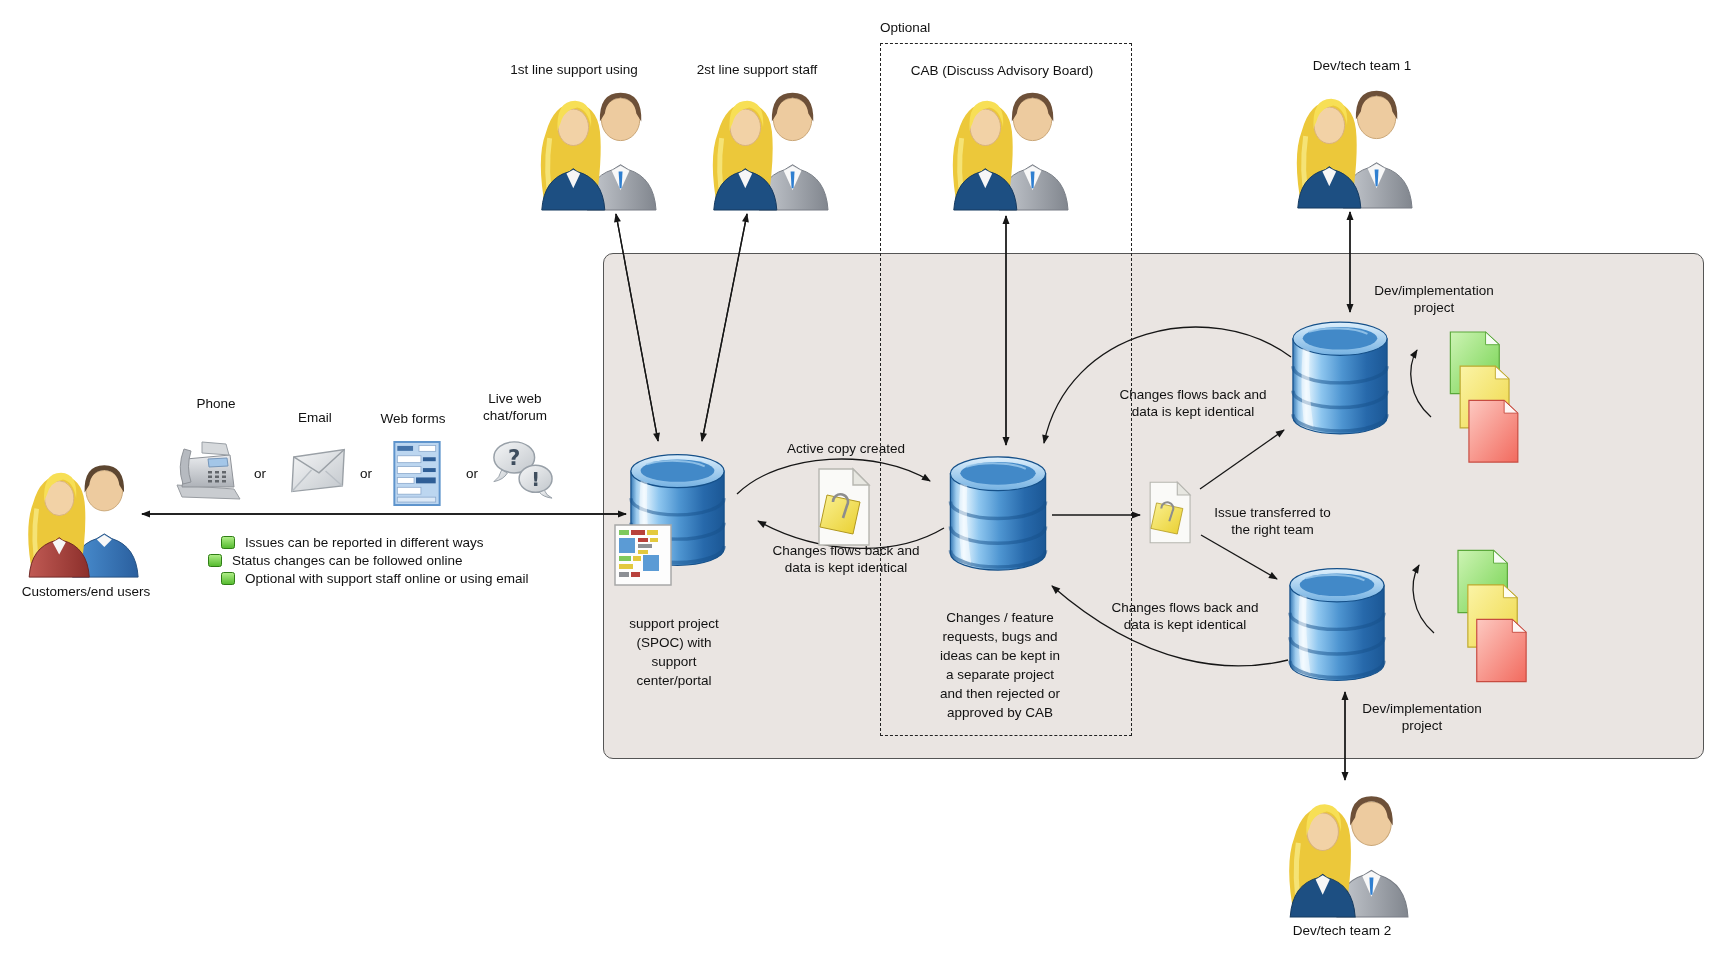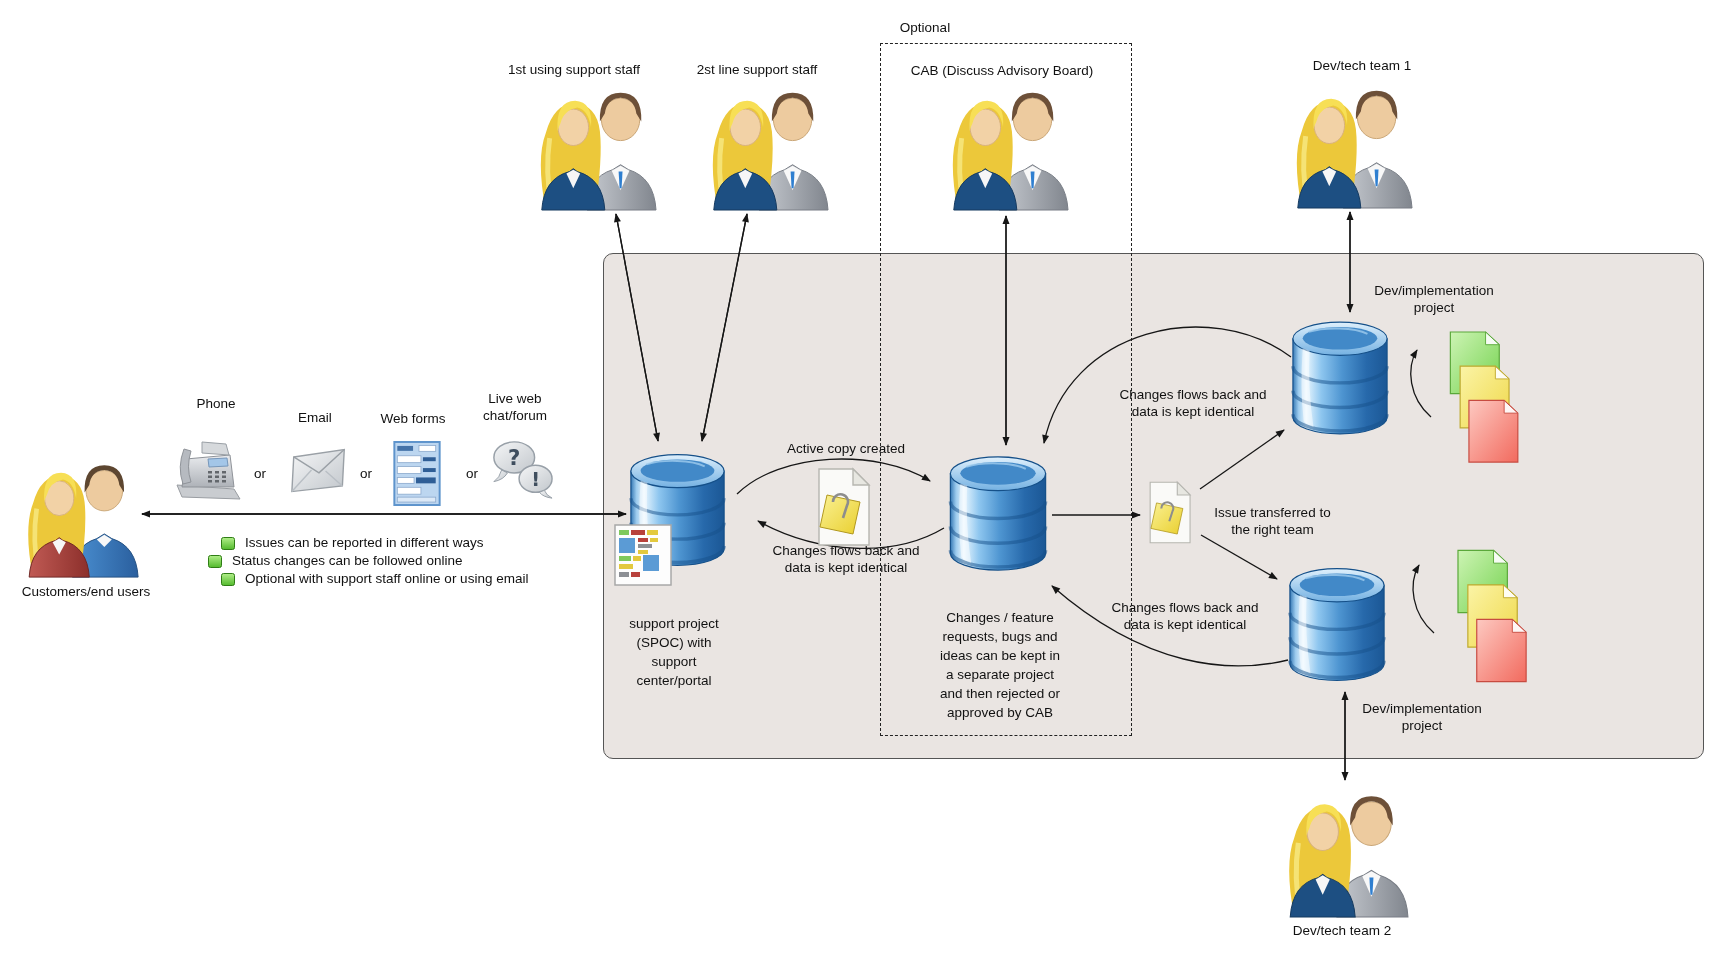--- a/index.html
+++ b/index.html
@@ -5,32 +5,32 @@
   html,body{margin:0;padding:0;background:#ffffff;}
   #canvas{
     position:relative;width:1720px;height:971px;background:#ffffff;overflow:hidden;
     font-family:"Liberation Sans","DejaVu Sans",sans-serif;color:#111;
   }
   .lbl{
     position:absolute;font-size:13.5px;line-height:17px;text-align:center;
     white-space:pre-line;color:#111;
   }
   .para{line-height:19px;}
-  .left{text-align:center;}
+  .left{text-align:left;}
   .ico{position:absolute;}
   #main-box{
     position:absolute;left:603px;top:253px;width:1101px;height:506px;
     background:#eae5e2;border:1.5px solid #555;border-radius:10px;box-sizing:border-box;
   }
   #optional-box{
     position:absolute;left:880px;top:43px;width:252px;height:693px;
     border:1.4px dashed #222;box-sizing:border-box;background:transparent;
   }
   #connector-layer{position:absolute;left:0;top:0;width:1720px;height:971px;}
-  .bullet-row{position:absolute;display:flex;align-items:flex-end;gap:10px;height:16px;}
+  .bullet-row{position:absolute;display:flex;align-items:center;gap:10px;height:16px;}
   .bullet-row span{font-size:13.5px;white-space:nowrap;}
 </style>
 </head>
 <body>
 
 <svg width="0" height="0" style="position:absolute" aria-hidden="true">
   <defs>
     <linearGradient id="g-suit" x1="0" y1="0" x2="1" y2="0">
       <stop offset="0" stop-color="#c6cad0"></stop>
         <stop offset="1" stop-color="#81868e"></stop>
@@ -299,21 +299,21 @@
     </svg>
 
   <svg class="ico" style="left:1449px;top:331px" width="79" height="133">
       <use href="#sym-docstack"></use>
     </svg>
   <svg class="ico" style="left:1457px;top:548px" width="79" height="137">
       <use href="#sym-docstack"></use>
     </svg>
 
   <div class="lbl left" style="left:880px;top:19px;width:90px">Optional</div>
-  <div class="lbl" style="left:489px;top:61px;width:170px">1st using support staff</div>
+  <div class="lbl" style="left:489px;top:61px;width:170px">1st line support using</div>
   <div class="lbl" style="left:672px;top:61px;width:170px">2st line support staff</div>
   <div class="lbl" style="left:896px;top:62px;width:212px">CAB (Discuss Advisory Board)</div>
   <div class="lbl" style="left:1277px;top:57px;width:170px">Dev/tech team 1</div>
   <div class="lbl" style="left:1252px;top:922px;width:180px">Dev/tech team 2</div>
   <div class="lbl" style="left:10px;top:583px;width:152px">Customers/end users</div>
 
   <div class="lbl" style="left:181px;top:395px;width:70px">Phone</div>
   <div class="lbl" style="left:280px;top:409px;width:70px">Email</div>
   <div class="lbl" style="left:368px;top:410px;width:90px">Web forms</div>
   <div class="lbl" style="left:465px;top:390px;width:100px">Live web

